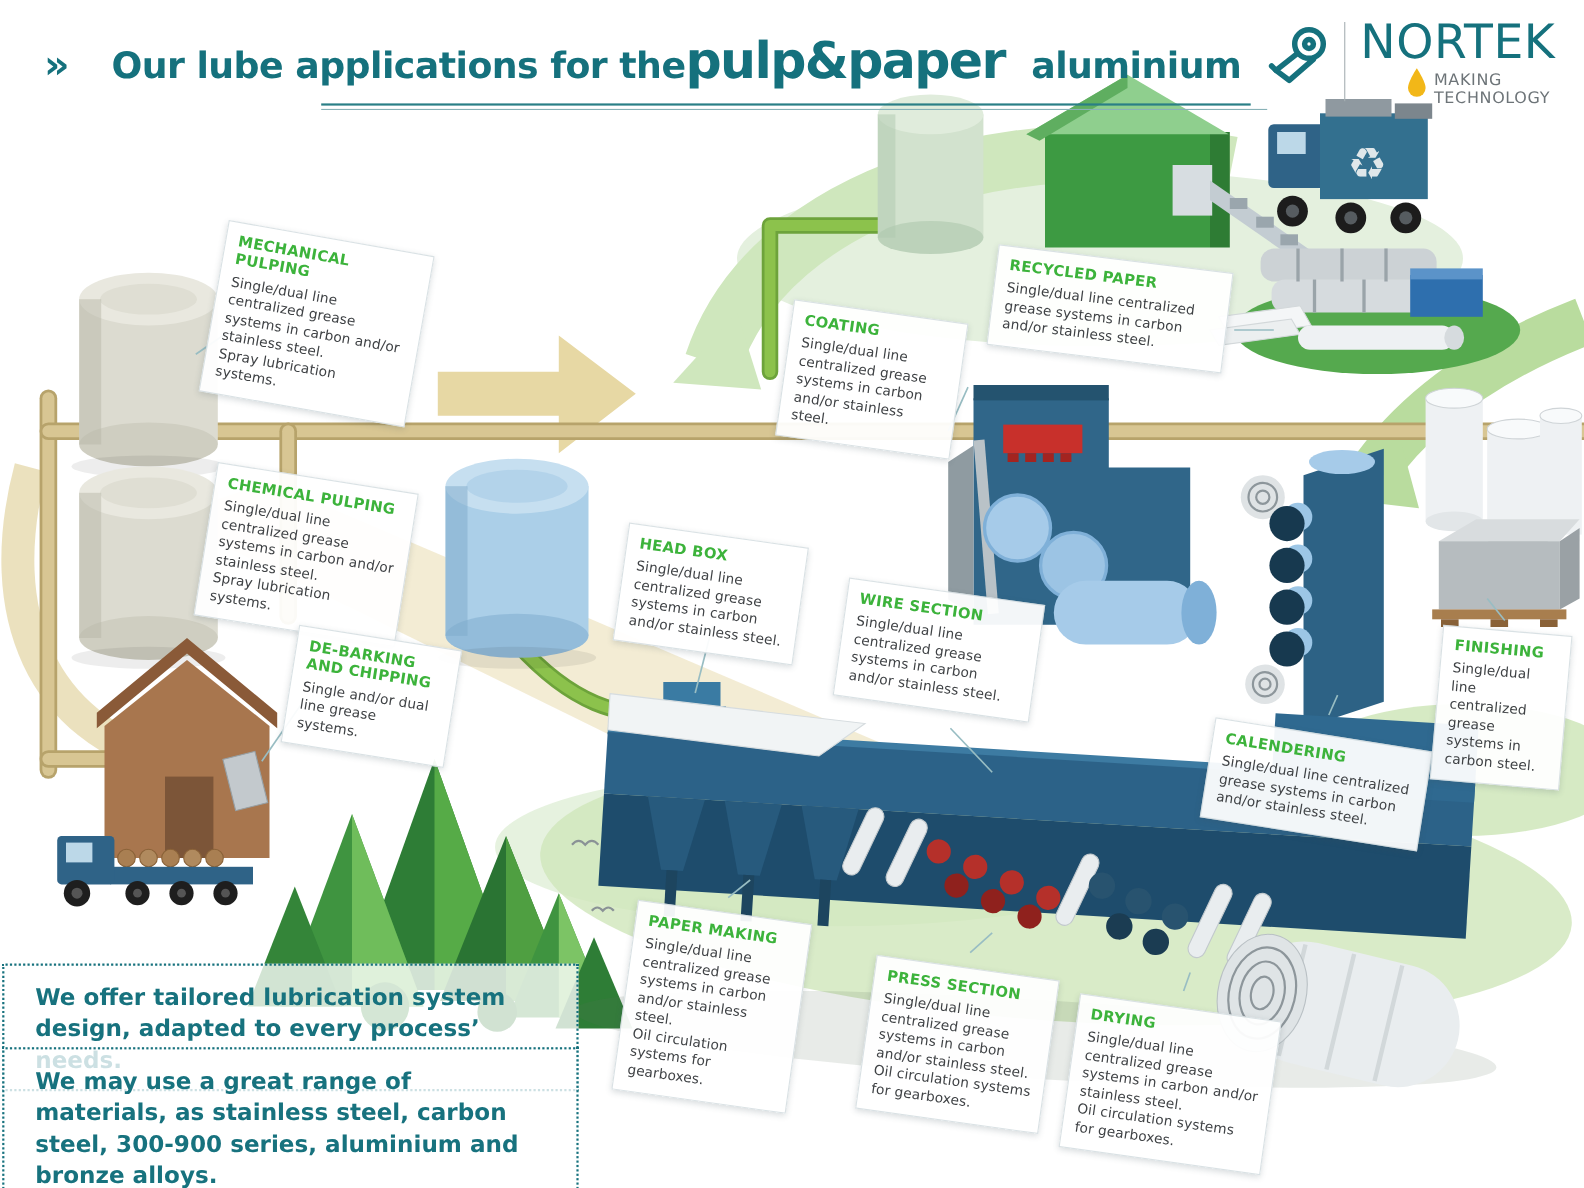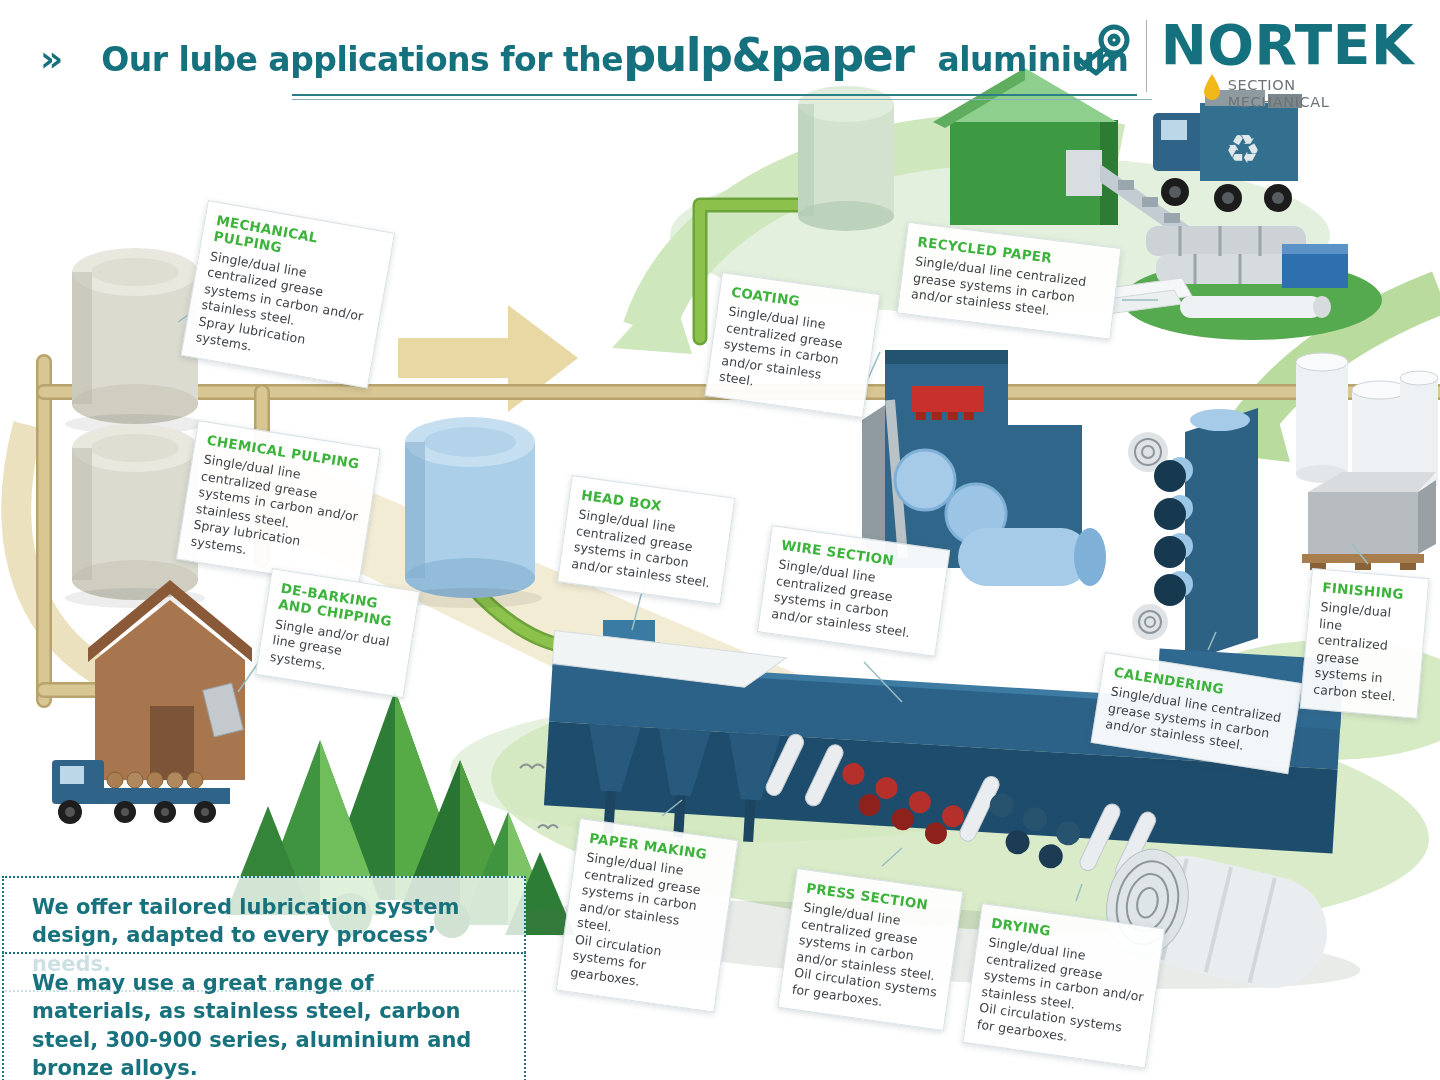--- a/index.html
+++ b/index.html
@@ -11,21 +11,21 @@
   .header{position:absolute;left:40px;top:28px;display:flex;align-items:baseline;color:#15717d;z-index:30;white-space:nowrap;}
   .chevron{font-size:36px;font-weight:bold;margin-right:14px;}
   .title-normal{font-size:33px;font-weight:bold;letter-spacing:-0.5px;margin-left:24px;}
   .title-big{font-size:46px;font-weight:bold;letter-spacing:-1.5px;}
   .title-underline-1{position:absolute;left:292px;top:94px;width:845px;height:2px;background:#2a7f86;z-index:30;}
   .title-underline-2{position:absolute;left:292px;top:99px;width:860px;height:1px;background:#88b2b7;z-index:30;}
 
   
   .logo{position:absolute;right:26px;top:18px;display:flex;align-items:flex-start;z-index:30;}
   .logo-divider{width:1px;height:72px;background:#a7b0b4;margin:2px 14px 0 10px;}
-  .brand{font-size:55px;font-weight:bold;color:#15717d;line-height:1;letter-spacing:0.5px;}
+  .brand{font-size:43px;font-weight:normal;color:#15717d;line-height:1;letter-spacing:0.5px;}
   .logo-sub{display:flex;align-items:flex-start;margin-top:0px;margin-left:42px;}
   .logo-sub-col{color:#6d7478;font-size:14.5px;letter-spacing:0.6px;line-height:1.15;margin-left:7px;margin-top:4px;}
 
   
   .callout{position:absolute;background:rgba(255,255,255,0.94);padding:9px 9px 11px 11px;
            box-shadow:0 2px 6px rgba(60,80,90,.20);border:1px solid rgba(185,200,206,.55);
            z-index:20;transform-origin:top left;box-sizing:border-box;}
   .callout-title{color:#3cb33b;font-weight:bold;font-size:13.5px;letter-spacing:.3px;margin-bottom:4px;line-height:1.22;}
   .callout-body{color:#3f4245;font-size:12.5px;line-height:1.32;letter-spacing:.1px;}
 
@@ -328,22 +328,22 @@
       </g>
     </svg>
     <div class="logo-divider"></div>
     <div>
       <div class="brand">NORTEK</div>
       <div class="logo-sub">
         <svg width="18" height="28" viewBox="0 0 18 28">
           <path d="M9 1 C9 1 17 13 17 19 A8 8 0 0 1 1 19 C1 13 9 1 9 1 Z" fill="#f2b718"></path>
         </svg>
         <div class="logo-sub-col">
-          <div>SECTION</div>
-          <div>MECHANICAL</div>
+          <div>MAKING</div>
+          <div>TECHNOLOGY</div>
         </div>
       </div>
     </div>
   </div>
 
   <div class="callout" style="left:208px;top:200px;width:190px;transform:rotate(10deg);">
     <div class="callout-title">MECHANICAL PULPING</div>
     <div class="callout-body">Single/dual line centralized grease systems in carbon and/or stainless steel.</div>
     <div class="callout-body">Spray lubrication systems.</div>
   </div>

